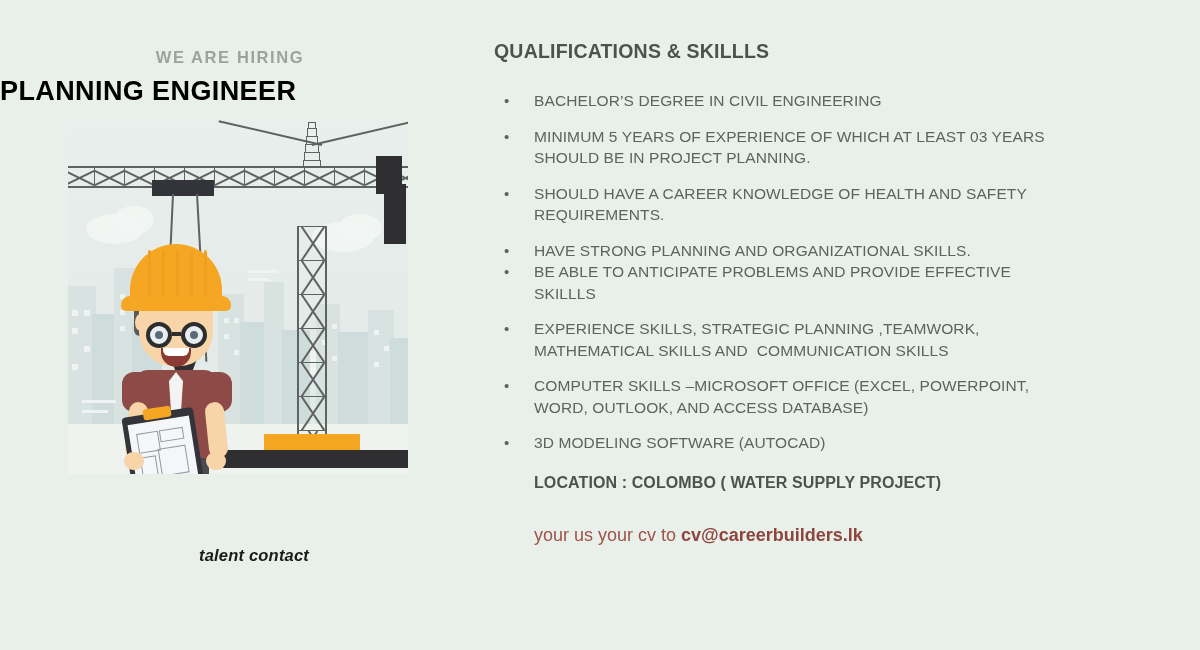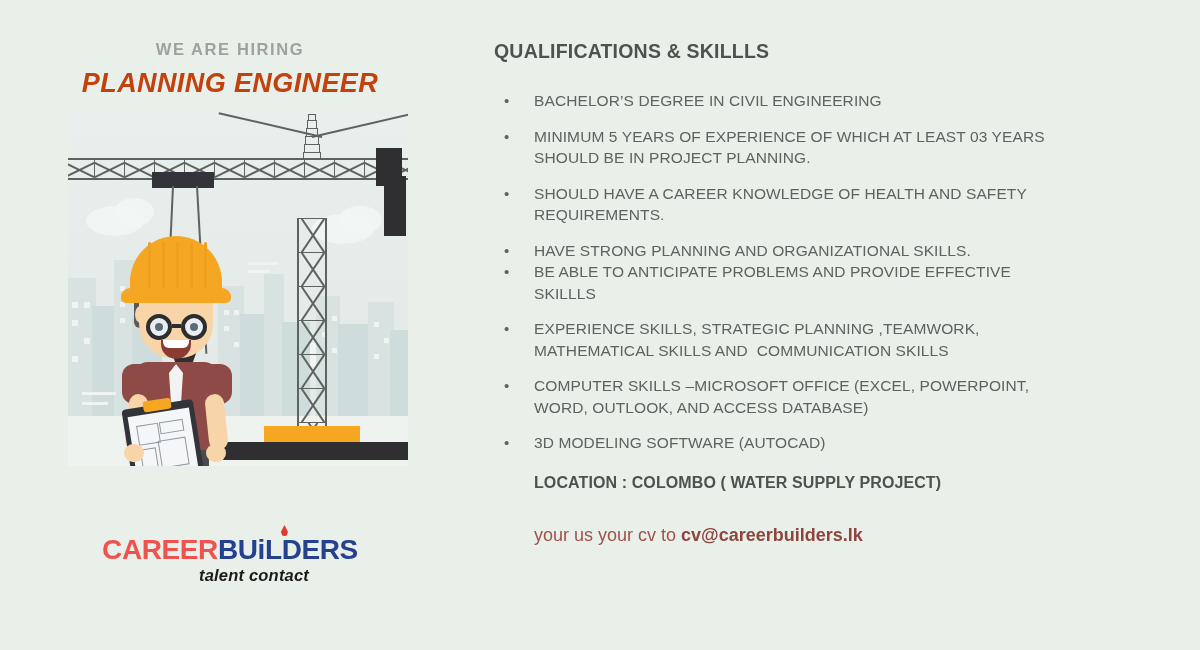--- a/index.html
+++ b/index.html
@@ -18,44 +18,42 @@
     position: absolute;
     left: 0; top: 0;
     width: 1200px;
     height: 650px;
     background: #e9f0ea;
   }
 
   
   #left-col {
     position: absolute;
-    left: 0; top: 0;
+    left: 0; top: 8px;
     width: 500px;
     height: 478px;
   }
   #we-are-hiring {
     position: absolute;
     left: 0; top: 40px;
     width: 460px;
     text-align: center;
     font-size: 16.5px;
     letter-spacing: 1.6px;
     font-weight: 600;
     color: #9aa3a0;
   }
   #job-title {
     position: absolute;
     left: 0; top: 68px;
     width: 460px;
-    text-align: center;
     font-size: 27px;
     letter-spacing: 0.4px;
     font-weight: 700;
-    color: #c2410c;
-    font-style: italic;
+    color: #000000;
   }
 
   
   #illustration {
     position: absolute;
     left: 68px; top: 110px;
     width: 340px;
     height: 356px;
     background: #e5ece8;
     overflow: hidden;
@@ -524,23 +522,20 @@
             <div class="plan-line" style="left:26px; top:28px; width:28px; height:28px;"></div>
 
           </div>
         </div>
         <div class="hand" style="left:14px; top:222px;"></div>
         <div class="hand" style="left:96px; top:222px;"></div>
       </div>
     </div>
 
     <div id="logo">
-      <div id="logo-main">
-        <span id="logo-career">CAREER</span><span id="logo-builders"><span>BUiLDERS</span><span id="logo-drop"></span></span>
-      </div>
       <div id="logo-sub">talent contact</div>
     </div>
   </div>
 
   <div id="right-col">
 
     <div id="qual-heading">QUALIFICATIONS &amp; SKILLLS</div>
 
     <div id="bullets">
         <div class="bullet-row ">

